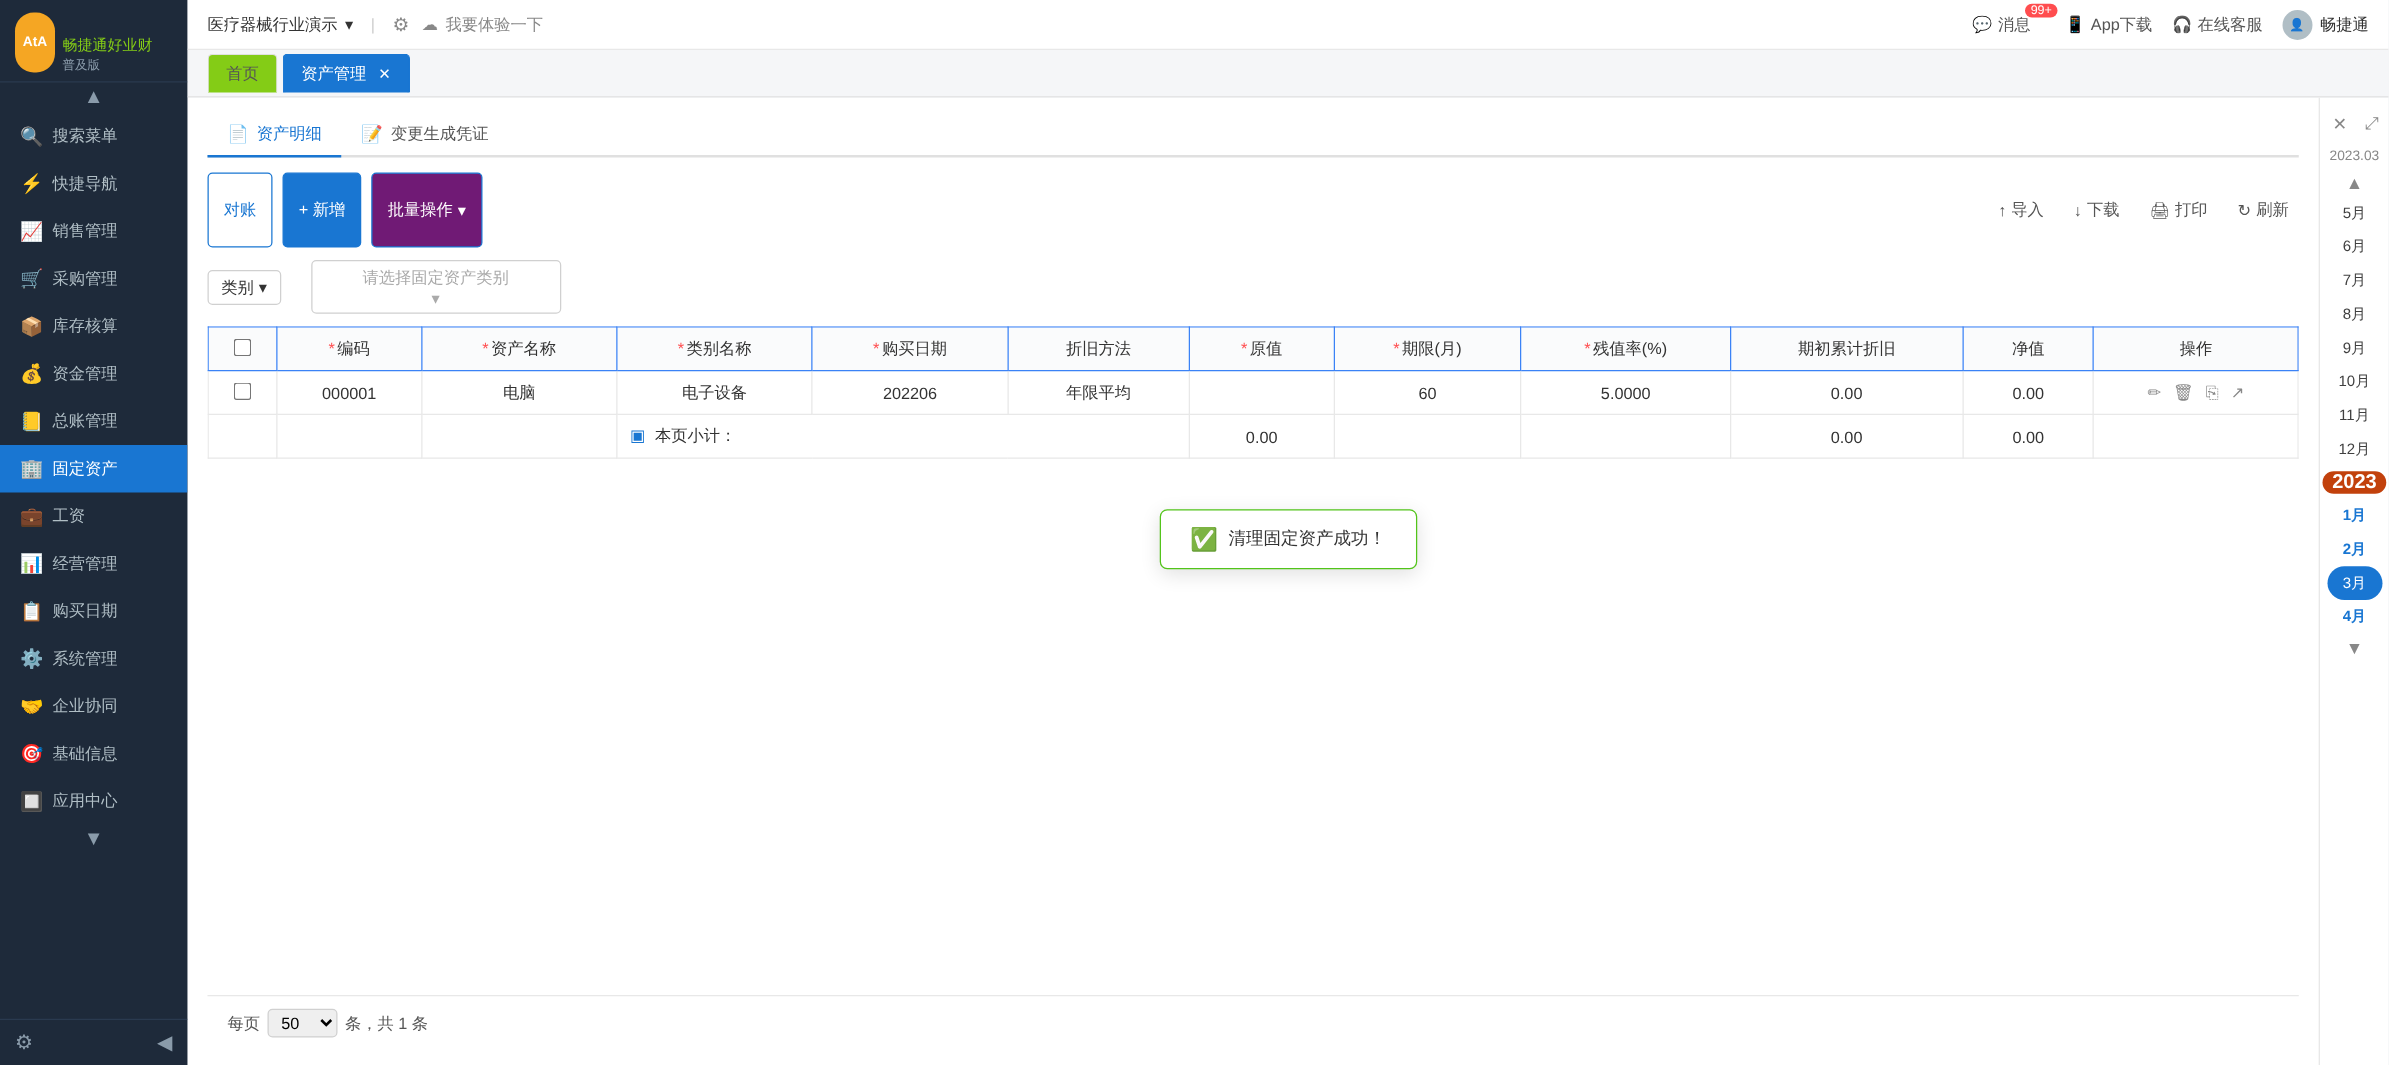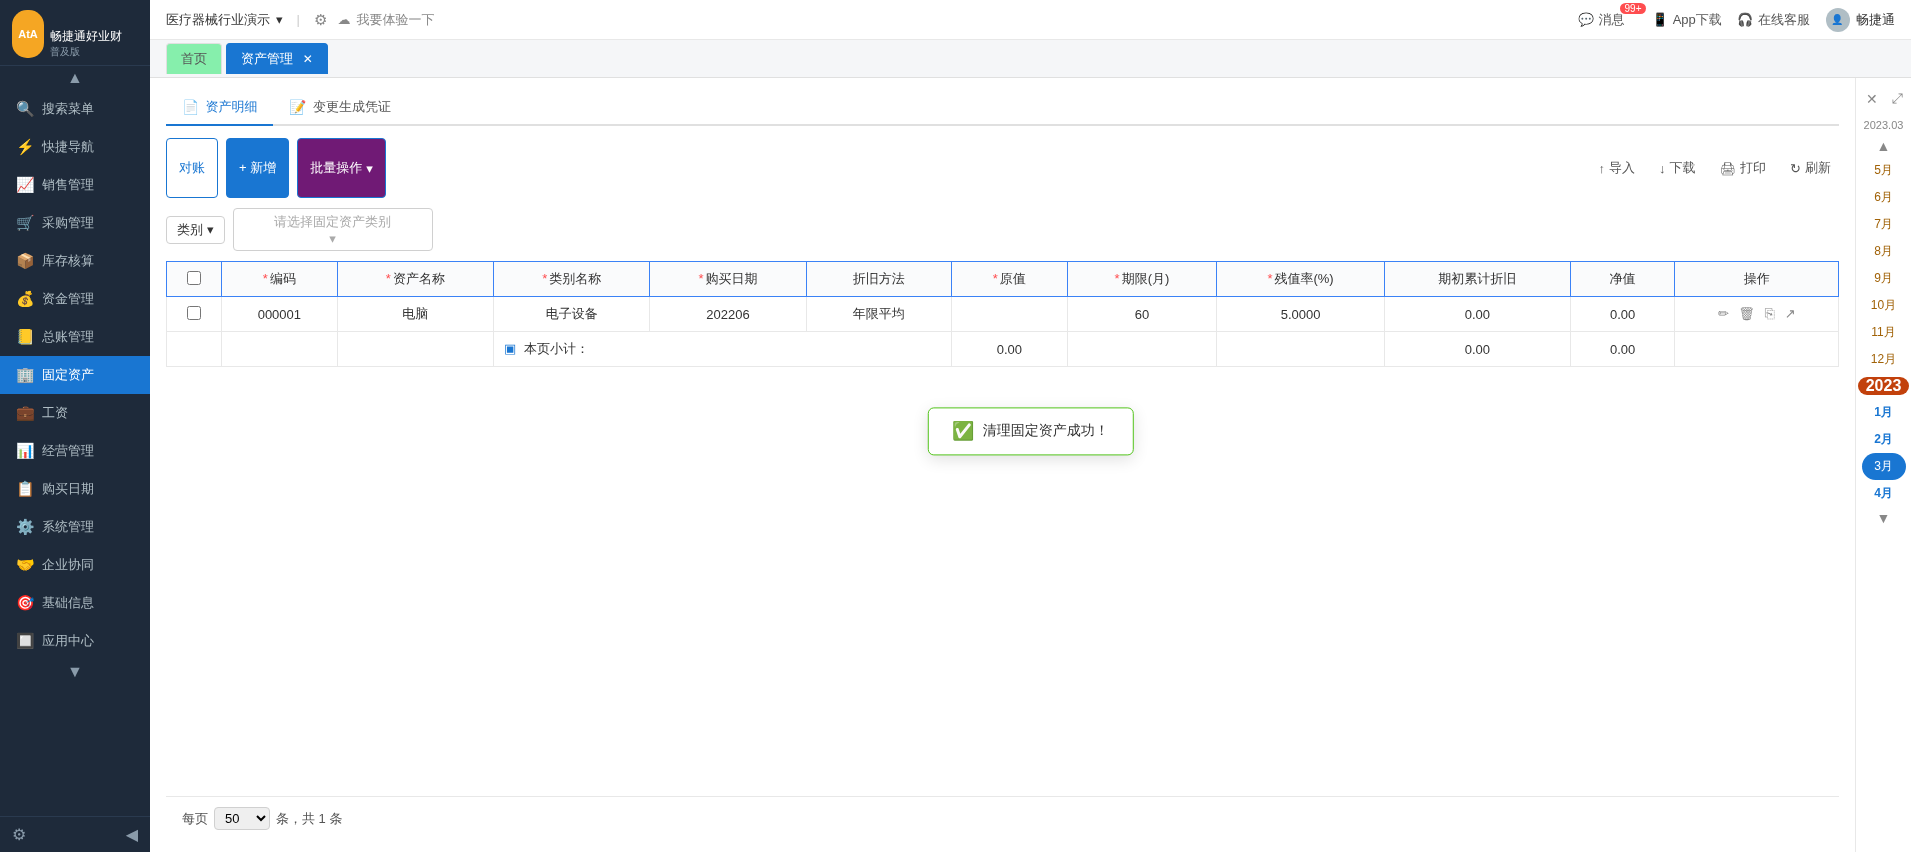--- a/index.html
+++ b/index.html
@@ -23,21 +23,21 @@
       gap: 6px;
       border-bottom: 1px solid #2a3a4f;
     }
     .sidebar-logo-icon {
       width: 32px; height: 48px;
       background: #f5a623;
       border-radius: 15px;
       display: flex; align-items: center; justify-content: center;
       font-size: 11px; color: #fff; font-weight: bold;
     }
-    .sidebar-logo-text { font-size: 12px; color: #ffffff; line-height: 1.3; margin-top: 19px; }
+    .sidebar-logo-text { font-size: 12px; color: #84cc16; line-height: 1.3; margin-top: 19px; }
     .sidebar-logo-sub { font-size: 10px; color: #8a9baa; }
     .sidebar-scroll-btn {
       background: none; border: none; color: #8a9baa; cursor: pointer;
       padding: 3px 0; text-align: center; font-size: 16px;
     }
     .sidebar-item {
       display: flex; align-items: center; gap: 8px;
       padding: 10px 16px;
       cursor: pointer; color: #b0bec5; font-size: 13px;
       transition: background 0.2s;
@@ -104,21 +104,21 @@
       padding: 0 16px;
       border-bottom: 1px solid #e0e0e0;
       gap: 4px;
     }
     .tab {
       padding: 6px 14px;
       border-radius: 4px 4px 0 0;
       cursor: pointer;
       font-size: 13px;
       color: #555;
-      background: #86efac;
+      background: #84cc16;
       border: 1px solid #e0e0e0;
       border-bottom: none;
     }
     .tab.active { background: #1976d2; color: #fff; border-color: #1976d2; }
     .tab-close { margin-left: 6px; font-size: 12px; cursor: pointer; }
 
     
     .content {
       flex: 1;
       display: flex;
@@ -164,21 +164,21 @@
     .btn-batch { background: #701a75; color: #fff; border-color: #1976d2; }
     .toolbar-right { margin-left: auto; display: flex; align-items: center; gap: 8px; }
     .toolbar-icon-btn {
       display: flex; align-items: center; gap: 4px;
       color: #555; font-size: 13px; cursor: pointer; padding: 5px 8px;
       border: none; background: none;
     }
 
     
     .filter-row {
-      display: flex; align-items: center; gap: 8px;
+      display: flex; align-items: center; gap: 24px;
       margin-bottom: 10px;
     }
     .filter-select {
       display: flex; align-items: center; gap: 4px;
       border: 1px solid #d0d0d0; border-radius: 4px;
       padding: 4px 10px; cursor: pointer; background: #fff; font-size: 13px; color: #333;
     }
     .filter-input {
       border: 1px solid #d0d0d0; border-radius: 4px;
       padding: 4px 10px; font-size: 13px; color: #aaa;
@@ -246,21 +246,21 @@
       font-size: 12px;
     }
     .rs-header {
       font-size: 11px; color: #888; padding: 4px 0; writing-mode: horizontal-tb;
       text-align: center; width: 100%;
     }
     .rs-chevron { cursor: pointer; color: #888; font-size: 14px; line-height: 1.6; width: 100%; text-align: center; }
     .rs-year { font-size: 16px; font-weight: bold; color: #fff; background: #c2410c; border-radius: 10px; padding: 0 8px; margin: 4px 0; }
     .rs-month {
       width: 44px; text-align: center; padding: 5px 0; cursor: pointer;
-      border-radius: 16px; color: #a16207; font-size: 12px;
+      border-radius: 16px; color: #404040; font-size: 12px;
     }
     .rs-month.active { background: #1976d2; color: #fff; border-radius: 16px; }
     .rs-month.current-year { color: #1976d2; font-weight: bold; }
     .rs-close { cursor: pointer; color: #888; font-size: 14px; align-self: flex-end; padding: 4px 8px; }
     .rs-expand { cursor: pointer; color: #888; font-size: 14px; padding: 4px; }
     .rs-top { display: flex; justify-content: flex-end; width: 100%; gap: 2px; padding: 4px; }
   </style>
 </head>
 <body>
 

